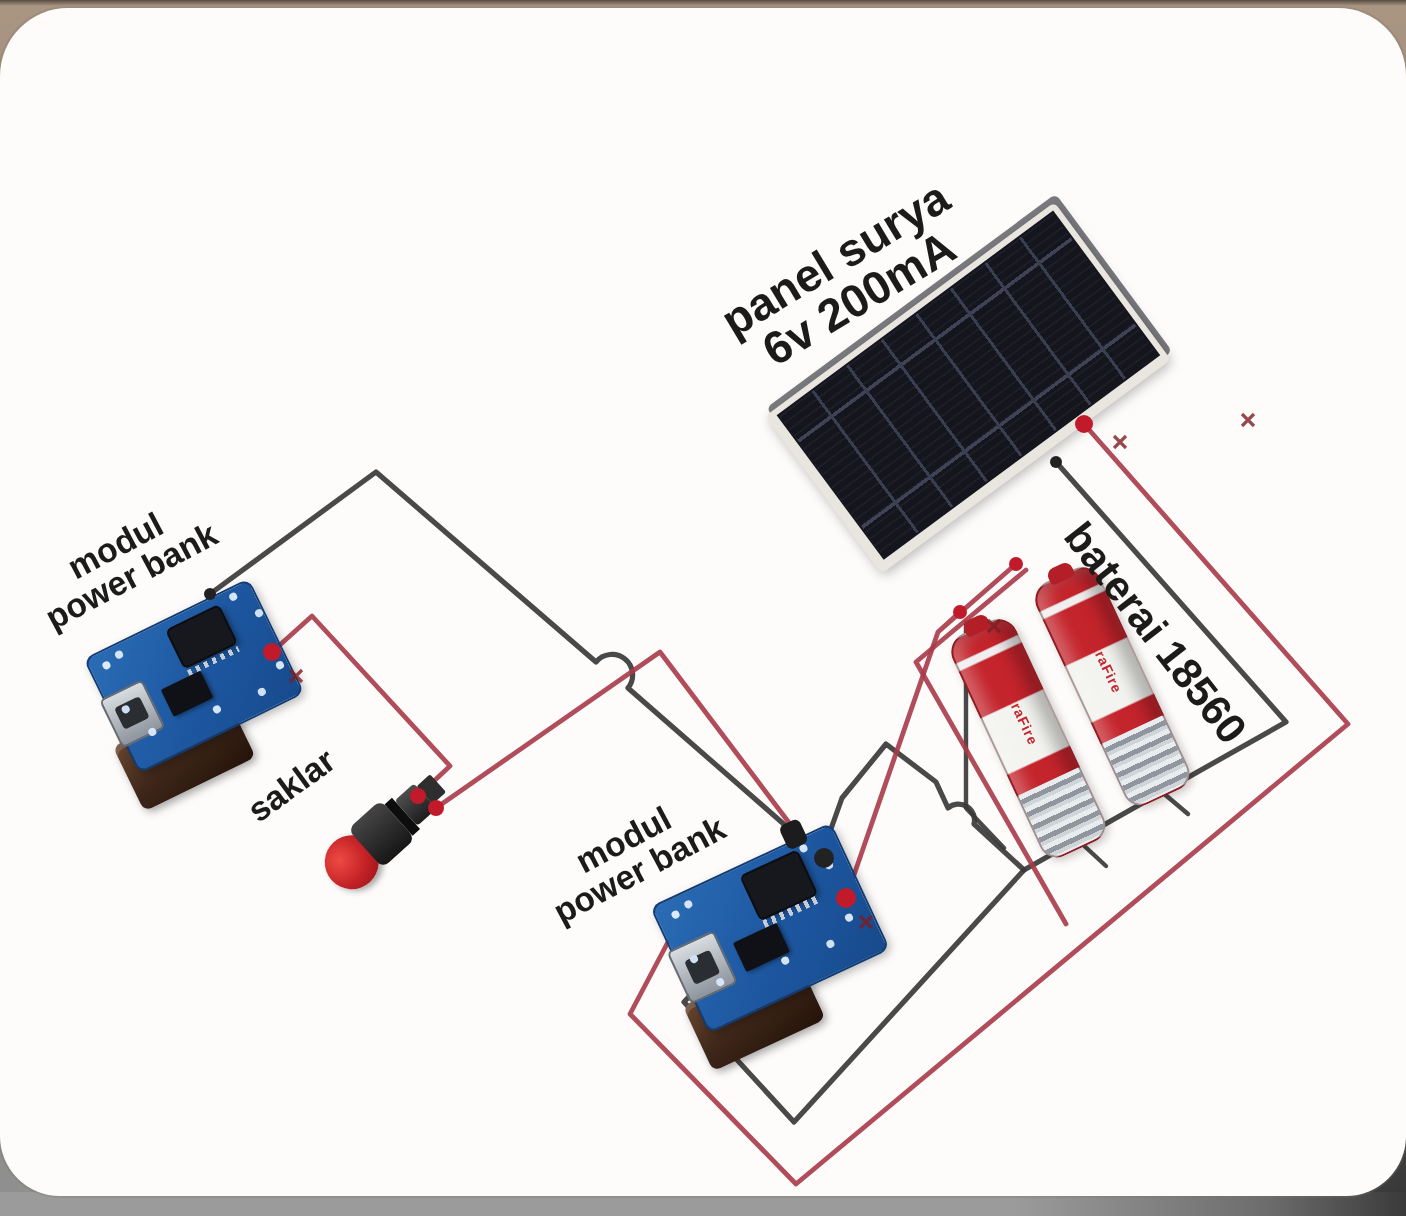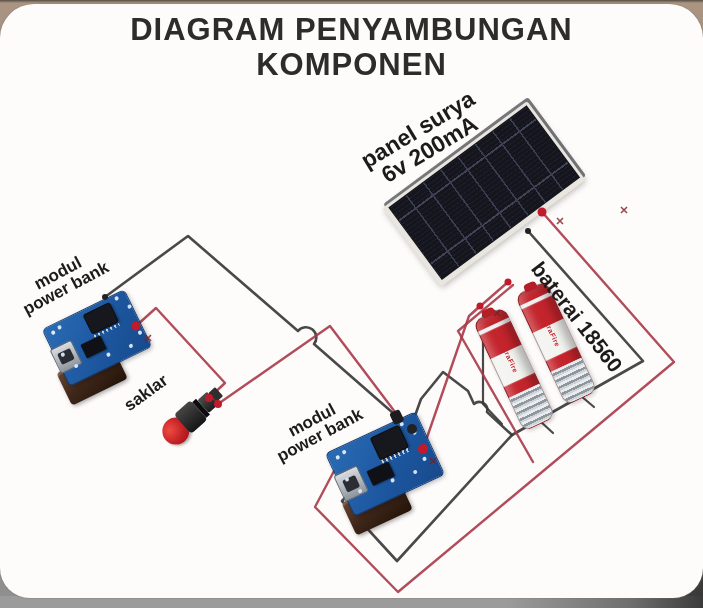--- a/index.html
+++ b/index.html
@@ -123,24 +123,20 @@
 </head>
 <body>
 
 <div class="stage">
 
   <div class="frame-bg"></div>
   <div class="frame-bg-dark-corner"></div>
   <div class="bottom-strip"></div>
   <div class="card"></div>
 
-  <div class="title">
-    <div class="l1">DIAGRAM PENYAMBUNGAN</div>
-    <div class="l2">KOMPONEN</div>
-  </div>
 
   <svg class="layer" width="703" height="608" viewBox="0 0 703 608">
     <path class="wb" d="M105,297 L188,236 L298,331 A10,10 0 0 1 314,344 L409,427"></path>
     <path class="wb" d="M528,231 L643,361 L512,435 L397,561 L342,501 L356,486"></path>
     <path class="wb" d="M411,427 L421,399 L443,372 L468,391 L474,404 A8,8 0 0 1 487,412 L512,435"></path>
     <path class="wb thin" d="M540,421 L553,433 M581,396 L594,407"></path>
     <path class="wb thin" d="M483,311 L483,404 L502,424"></path>
     <path class="wr" d="M136,326 L156,308 L225,383 L209,398"></path>
     <path class="wr" d="M218,404 L330,326 L423,449"></path>
     <path class="wr" d="M542,212 L674,362 L398,592 L315,507 L334,471"></path>

